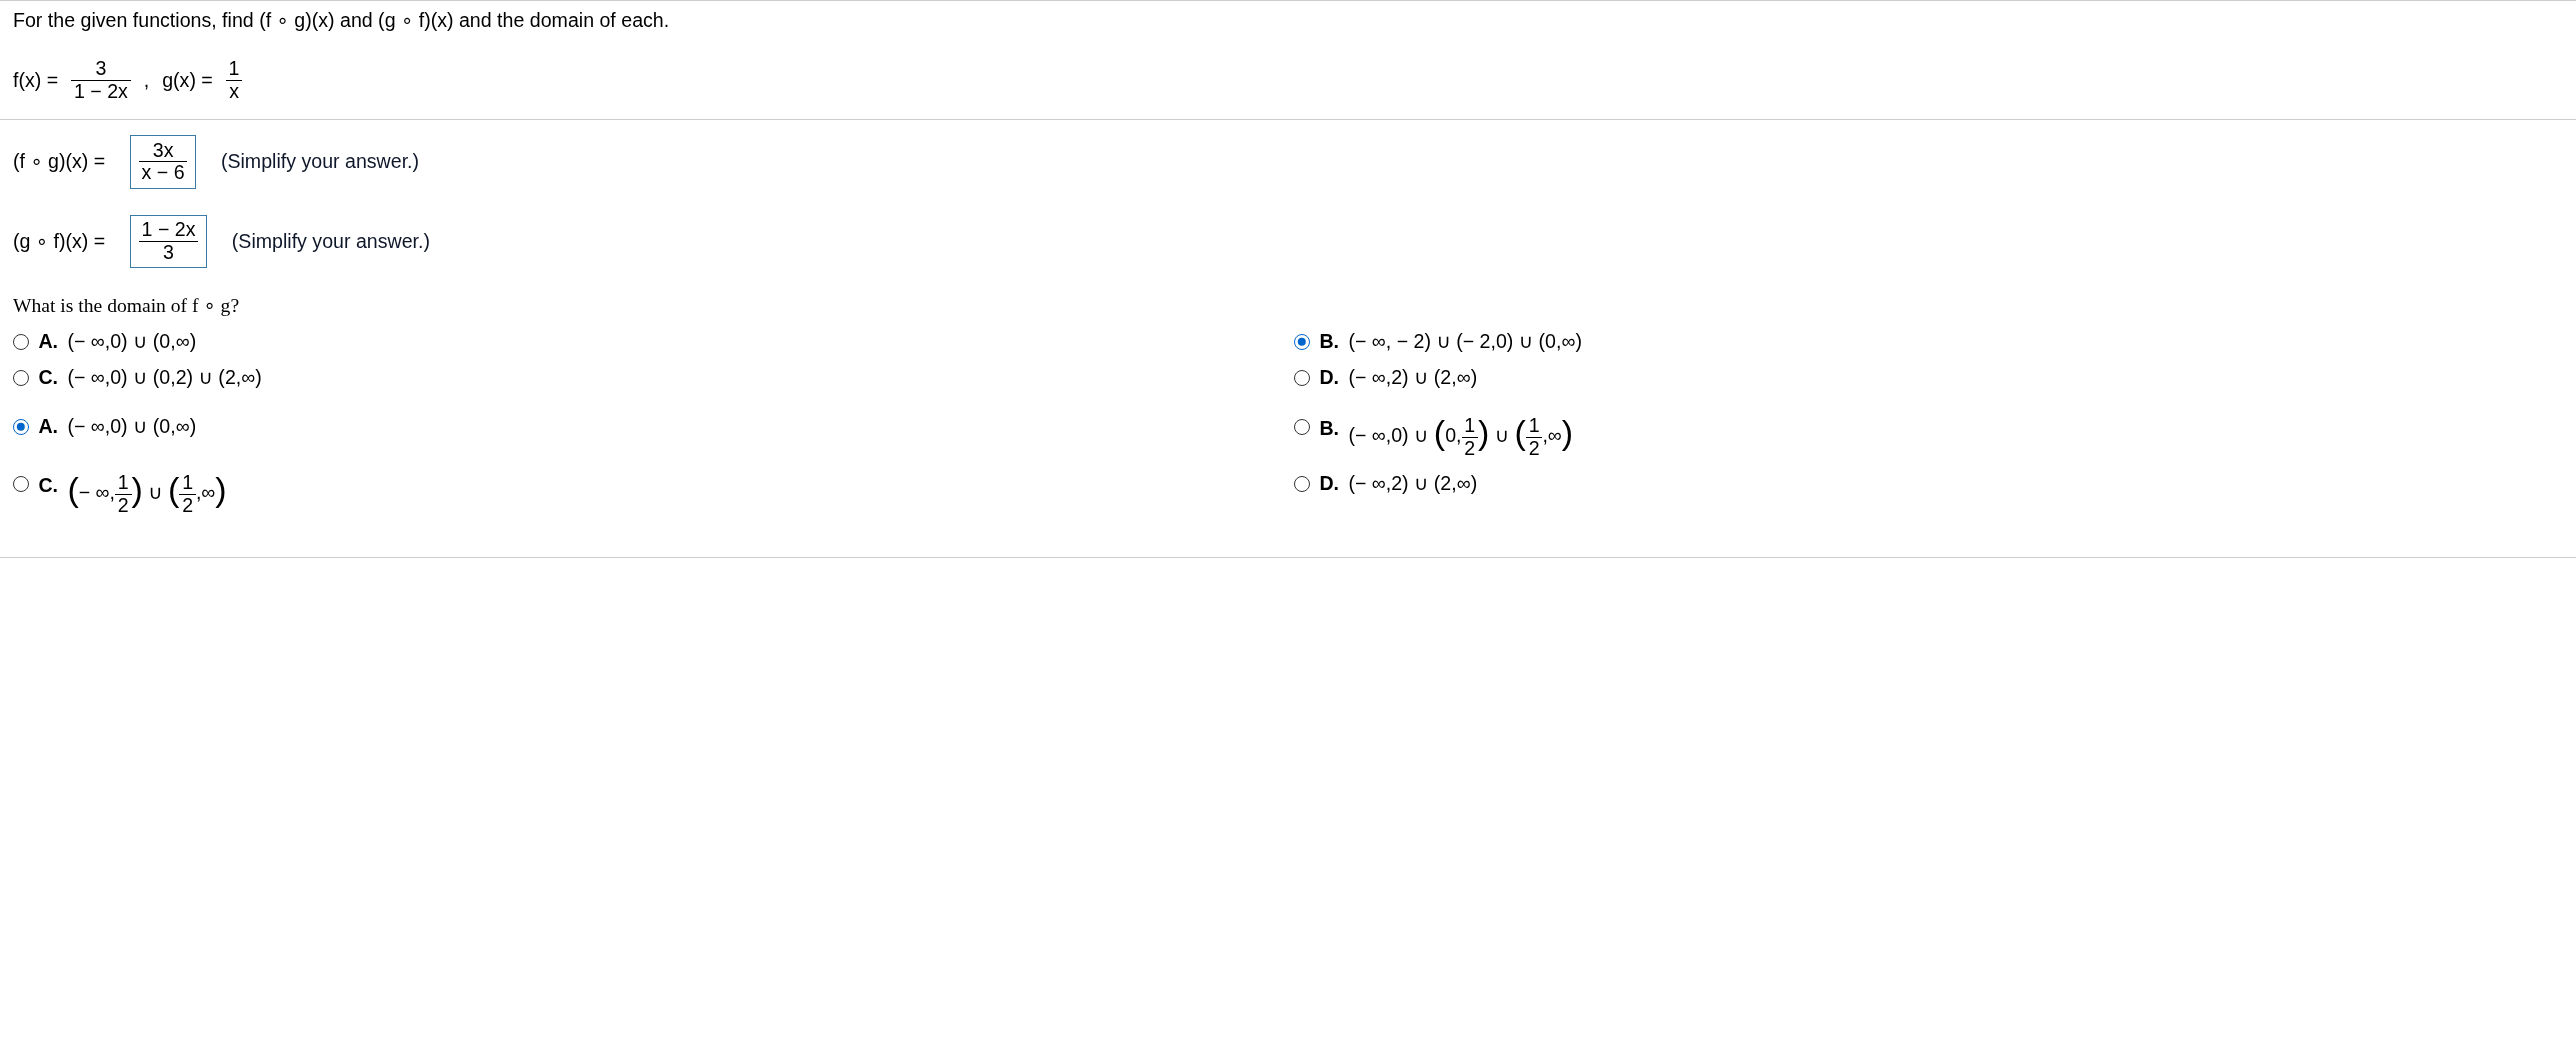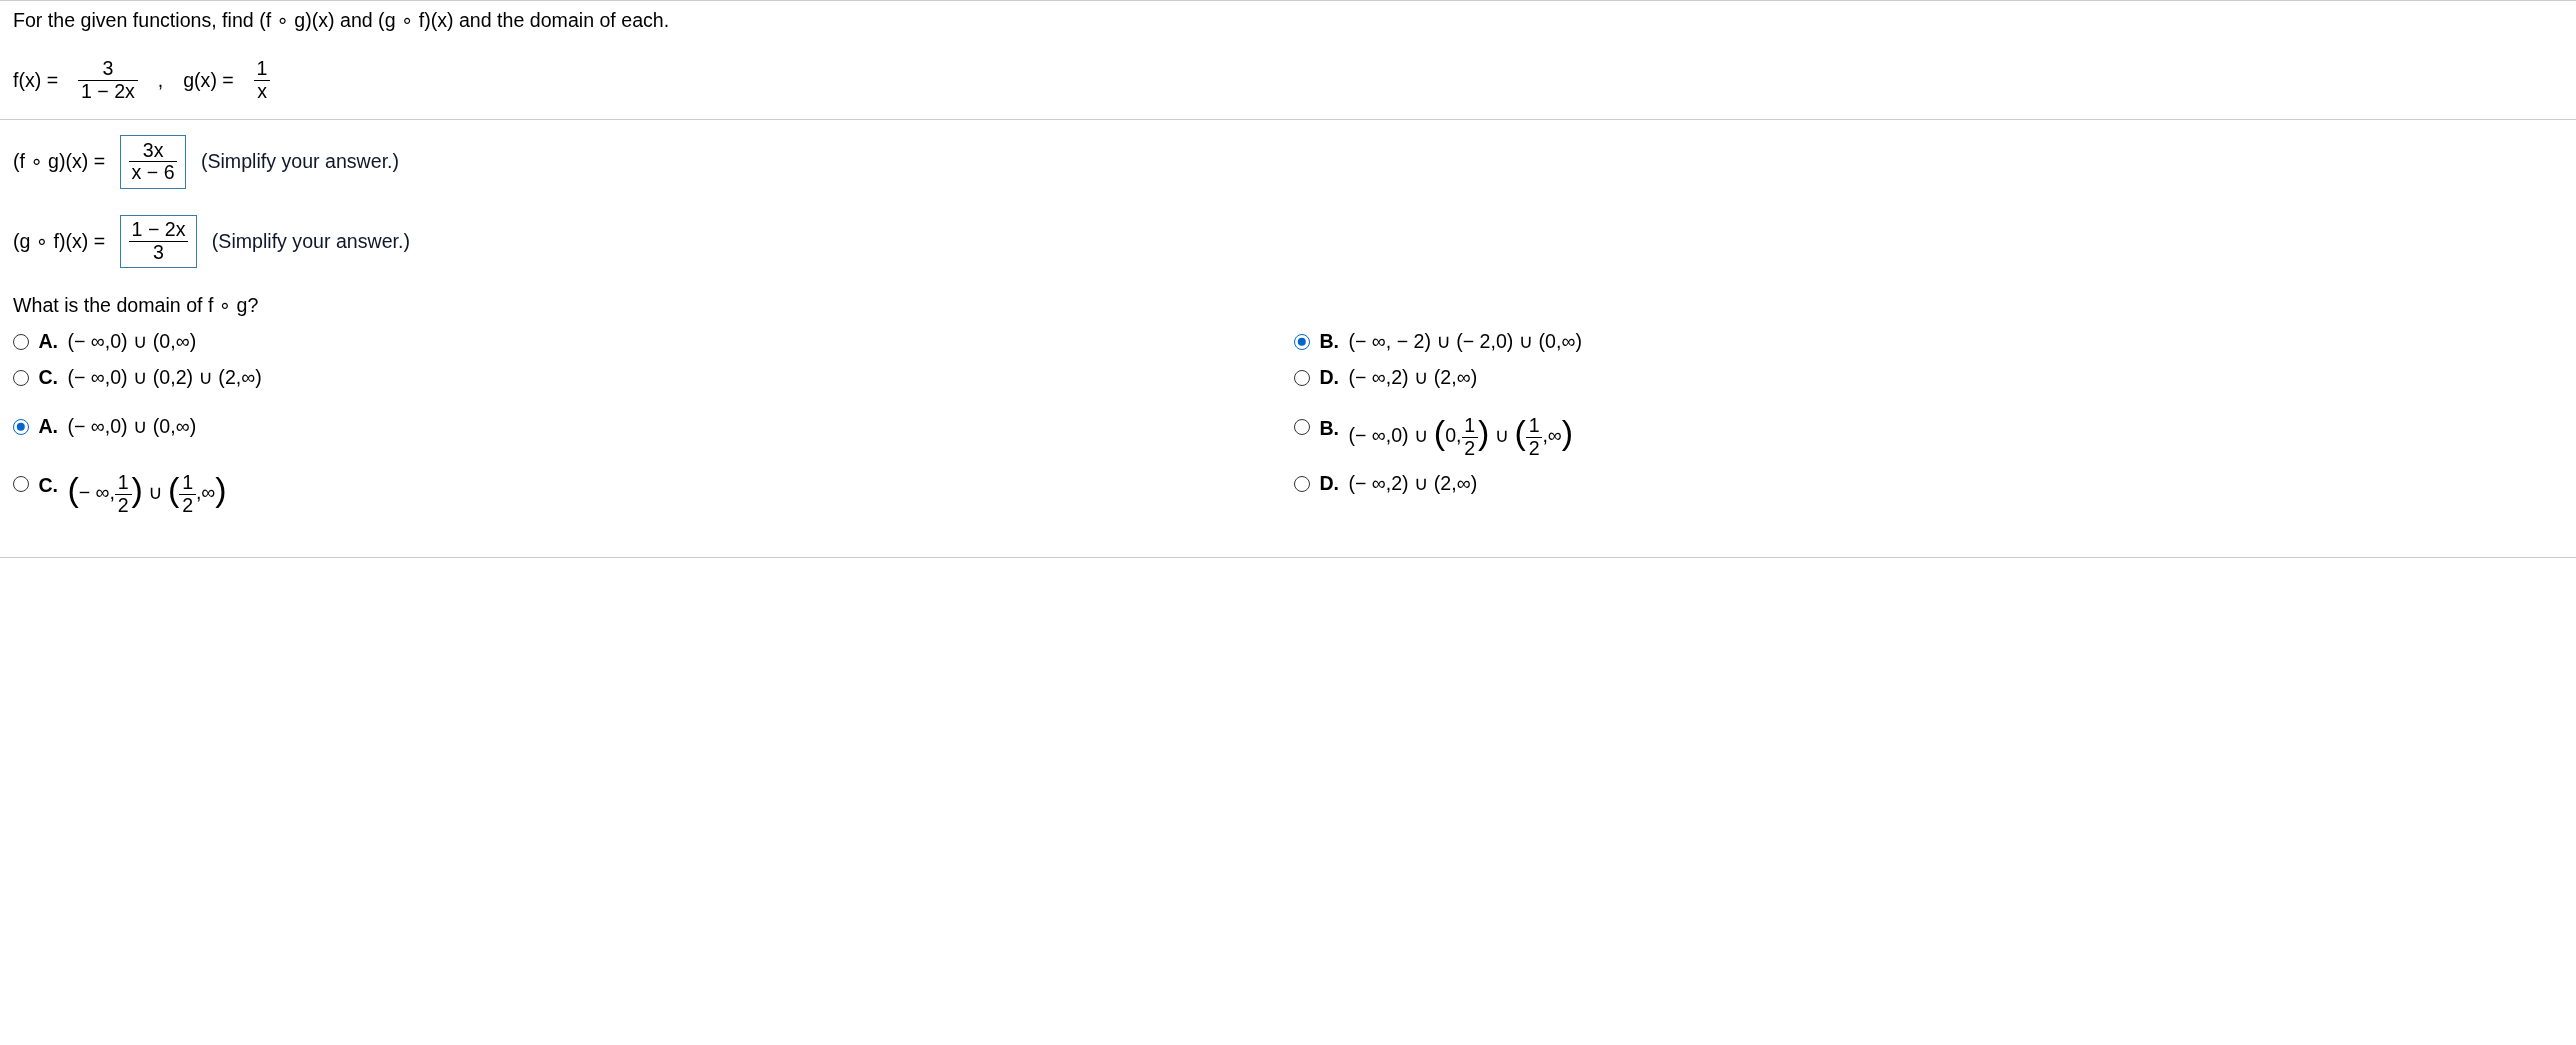--- a/index.html
+++ b/index.html
@@ -20,49 +20,50 @@
     }
     .section.top {
       padding: 8px 13px 17px 13px;
     }
     .prompt {
       margin-bottom: 26px;
     }
     .math-line {
       display: flex;
       align-items: center;
-      gap: 20px;
+      gap: 13px;
     }
     .frac {
       display: inline-flex;
       flex-direction: column;
       align-items: center;
       vertical-align: middle;
       line-height: 1.1;
     }
     .frac .num { display:block; padding: 0 2.8px; }
     .frac .bar { display:block; border-top: 1.4px solid #000; width: 100%; }
     .frac .den { display:block; padding: 0 2.8px; }
     .answer-row {
       display: flex;
       align-items: center;
-      gap: 15px;
+      gap: 25px;
       margin-bottom: 26px;
     }
     .answer-box {
       border: 0.9px solid #3a7aa8;
       padding: 3.7px 7.5px;
       display: inline-flex;
       align-items: center;
     }
     .simplify {
       color: #0f172a;
     }
     .question-title {
       margin: 11.2px 0 13px 0;
+      font-family: Liberation Serif, serif;
     }
     .options-grid {
       display: grid;
       grid-template-columns: 1fr 1fr;
       column-gap: 37px;
       row-gap: 13px;
       max-width: 2525px;
       margin-bottom: 26px;
     }
     .option {

